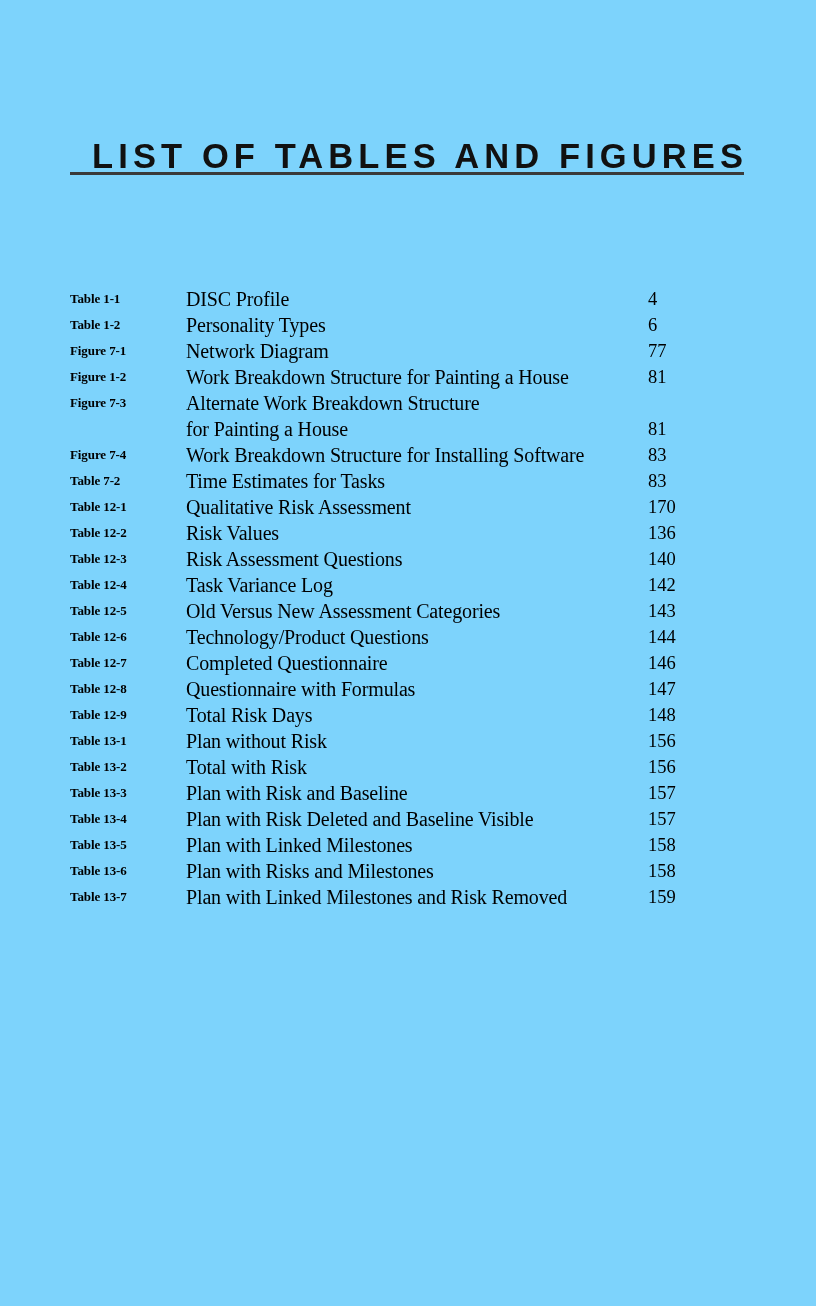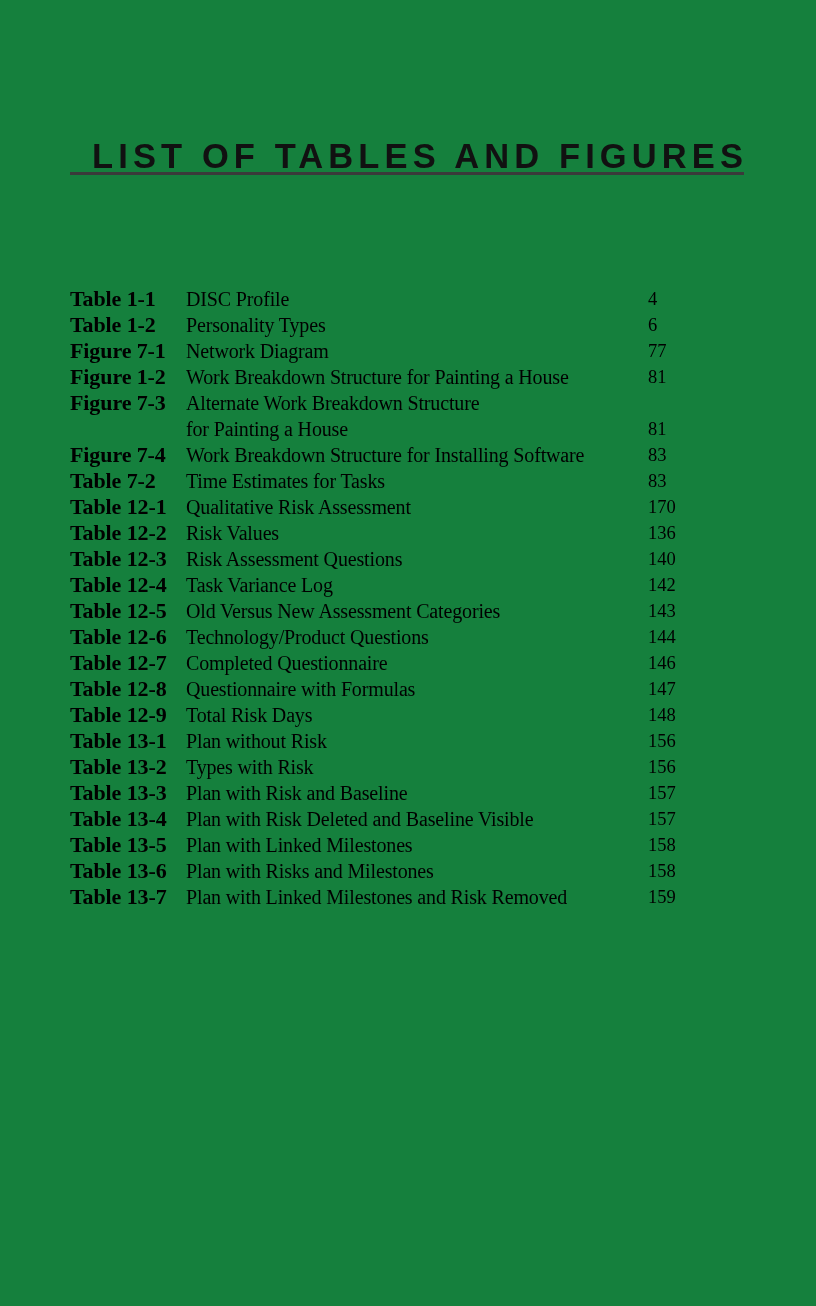--- a/index.html
+++ b/index.html
@@ -12,21 +12,21 @@
     height: 1306px;
     position: relative;
     font-family: "Liberation Serif", "DejaVu Serif", serif;
     color: #000000;
     overflow: hidden;
   }
 
   .page {
     position: absolute;
     inset: 0;
-    background: #15803d;
+    background: #7dd3fc;
   }
 
   
   .page-title {
     position: absolute;
     left: 92px;
     top: 112px;
     font-family: "Liberation Sans", "DejaVu Sans", sans-serif;
     font-weight: bold;
     font-size: 35px;
@@ -60,21 +60,21 @@
     height: 26px;
     line-height: 26px;
     white-space: nowrap;
   }
 
   .toc-label {
     position: absolute;
     left: 0;
     top: 0;
     font-weight: bold;
-    font-size: 22px;
+    font-size: 13px;
     letter-spacing: -0.1px;
   }
 
   .toc-desc {
     position: absolute;
     left: 116px;
     top: 0;
     font-size: 20px;
     letter-spacing: -0.15px;
   }
@@ -180,21 +180,21 @@
         <span class="toc-desc">Total Risk Days</span>
         <span class="toc-page">148</span>
       </div>
       <div class="toc-row">
         <span class="toc-label">Table 13-1</span>
         <span class="toc-desc">Plan without Risk</span>
         <span class="toc-page">156</span>
       </div>
       <div class="toc-row">
         <span class="toc-label">Table 13-2</span>
-        <span class="toc-desc">Types with Risk</span>
+        <span class="toc-desc">Total with Risk</span>
         <span class="toc-page">156</span>
       </div>
       <div class="toc-row">
         <span class="toc-label">Table 13-3</span>
         <span class="toc-desc">Plan with Risk and Baseline</span>
         <span class="toc-page">157</span>
       </div>
       <div class="toc-row">
         <span class="toc-label">Table 13-4</span>
         <span class="toc-desc">Plan with Risk Deleted and Baseline Visible</span>

